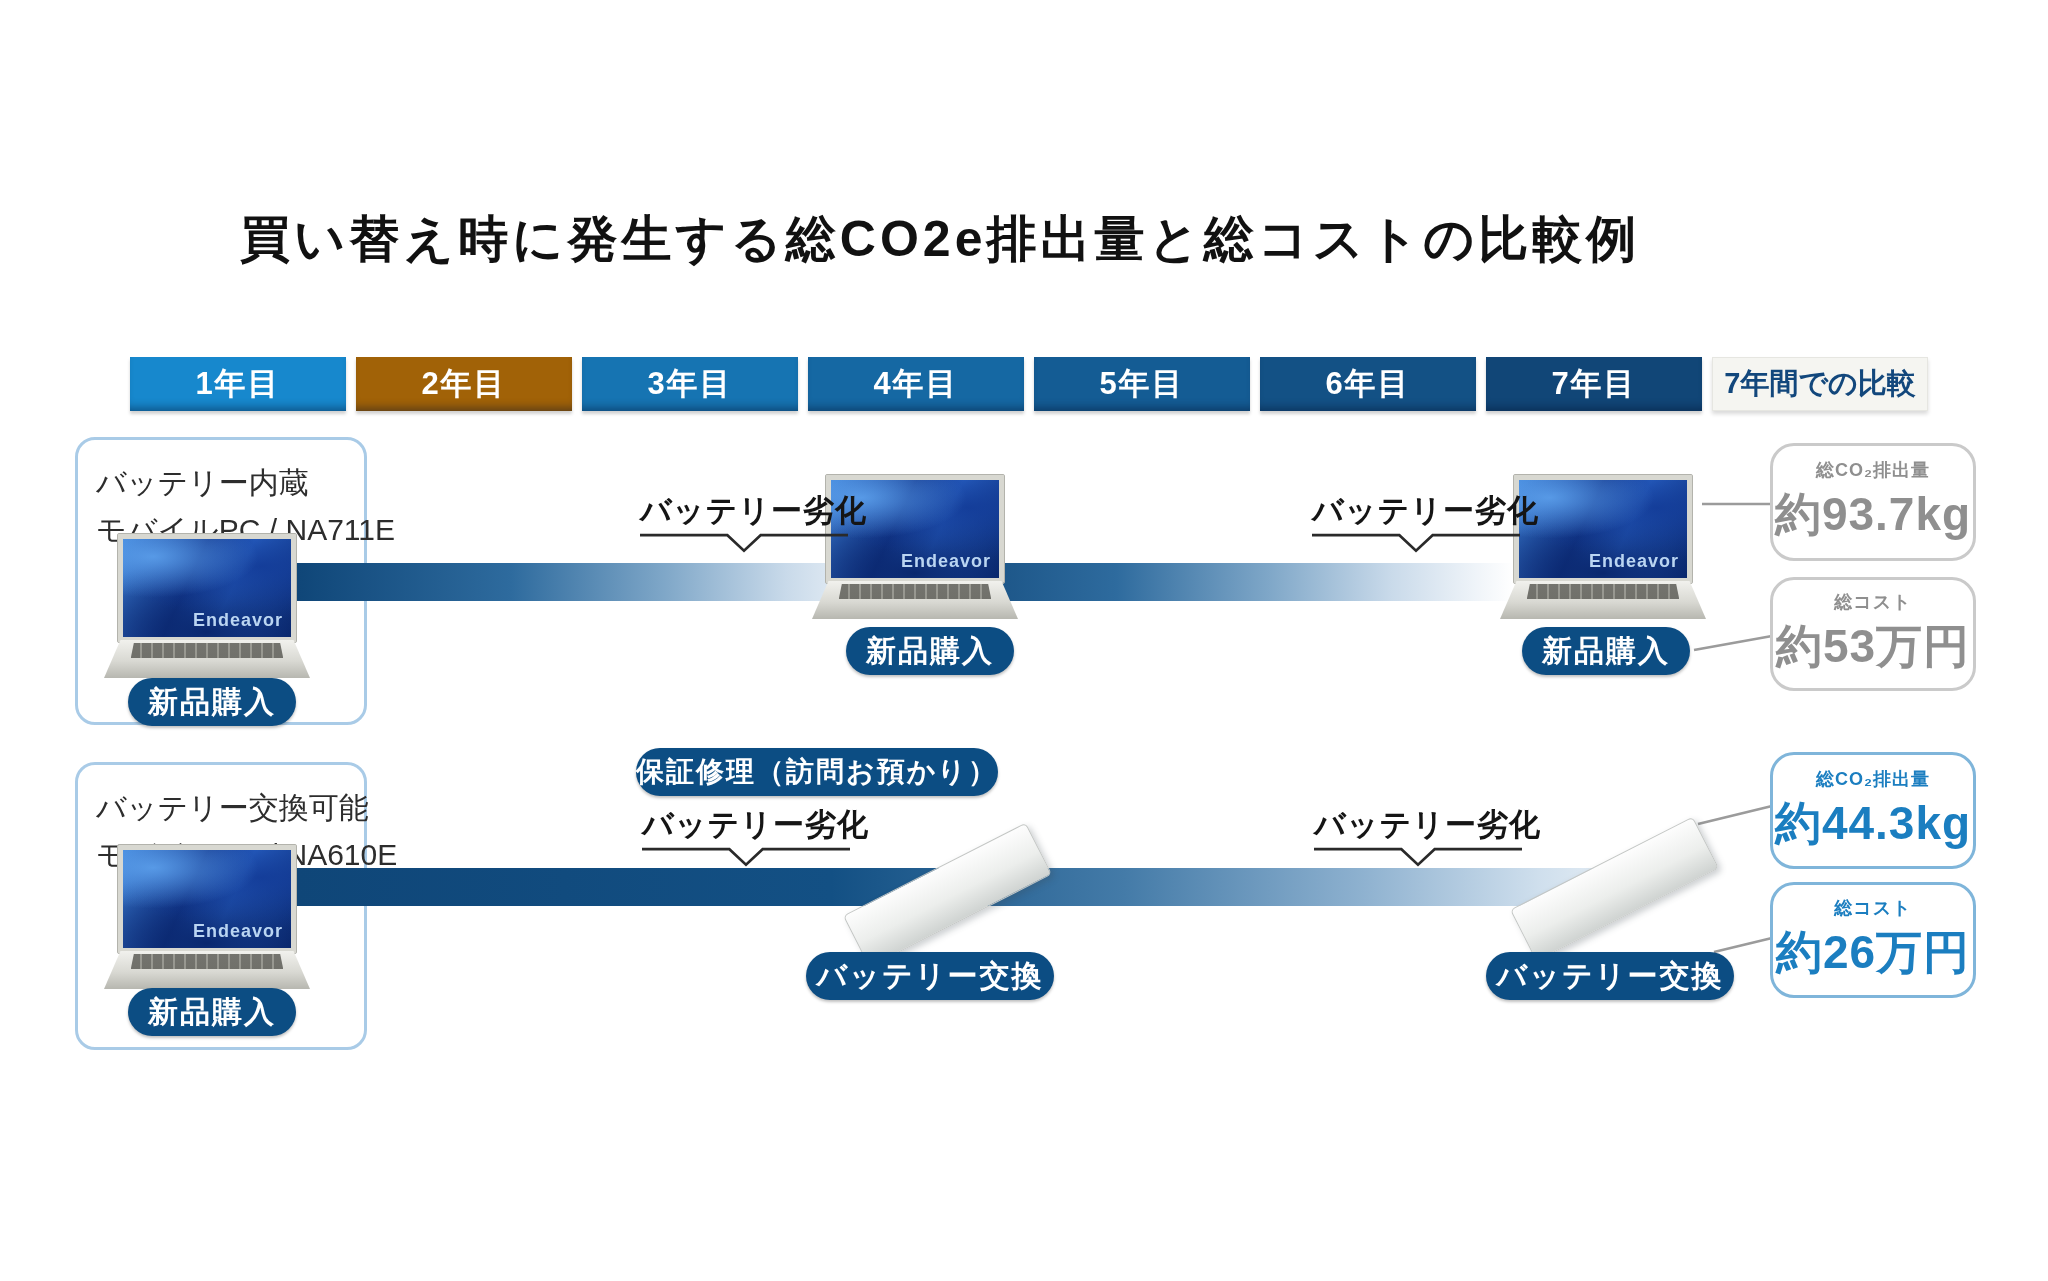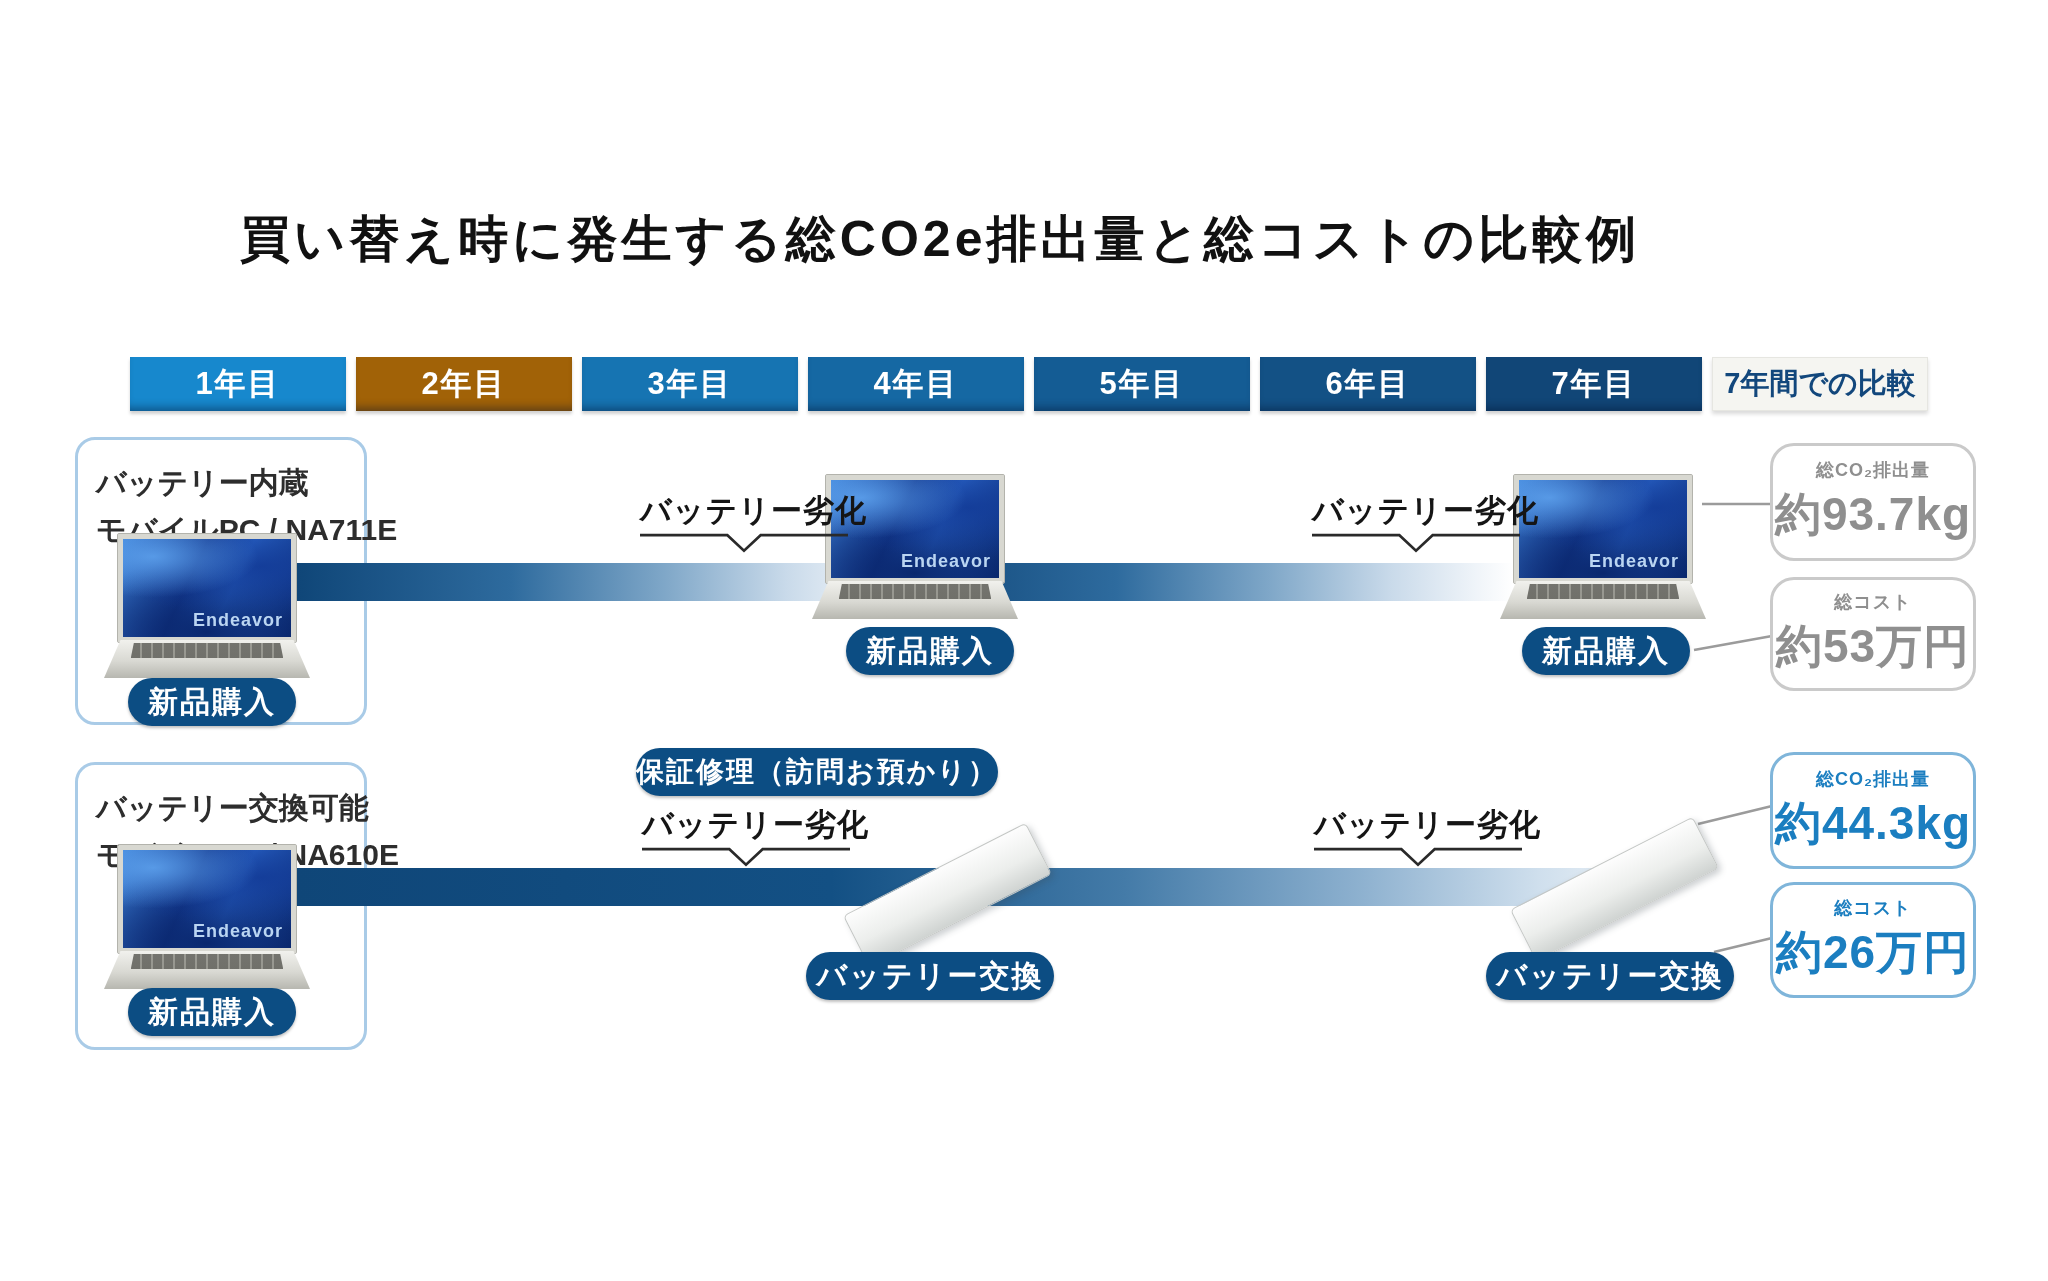--- a/index.html
+++ b/index.html
@@ -17,21 +17,21 @@
                box-shadow: inset 0 -9px 10px -6px rgba(0,15,45,.45), 0 3px 3px rgba(0,0,0,.18); }
   .y1{background:#1788cd;} .y2{background:#a16207;} .y3{background:#1674b2;}
   .y4{background:#1568a3;} .y5{background:#145c94;} .y6{background:#135185;}
   .y7{background:#114677;}
   .year-cell.compare { background:#f5f5f1; color:#12477c; border:1px solid #e6e6e1;
                box-shadow:0 3px 4px rgba(0,0,0,.15); letter-spacing:0; font-size:29px; }
 
   
   .panel { position:absolute; left:75px; width:292px; height:288px; background:#fff;
            border:3px solid #a9cbe7; border-radius:20px; z-index:1; }
-  .panel .p-text { padding:20px 16px 0 18px; font-size:30px; font-weight:bold; color:#2d2d2d;
+  .panel .p-text { padding:20px 16px 0 18px; font-size:30px; font-weight:normal; color:#2d2d2d;
            line-height:1.55; white-space:nowrap; }
 
   
   .band { position:absolute; height:38px; z-index:2; }
   .band.fadeshort { background:linear-gradient(90deg,#0f4678 0%,#2e6b9e 35%,#7fa7c8 60%,
                     #c9daea 80%,#f2f6fa 95%,#ffffff 100%); }
   .band.fadelong  { background:linear-gradient(90deg,#0f4678 0%,#135084 40%,#447ba8 62%,
                     #8fb2d0 80%,#cfdfed 93%,#e9f0f6 100%); }
 
   

